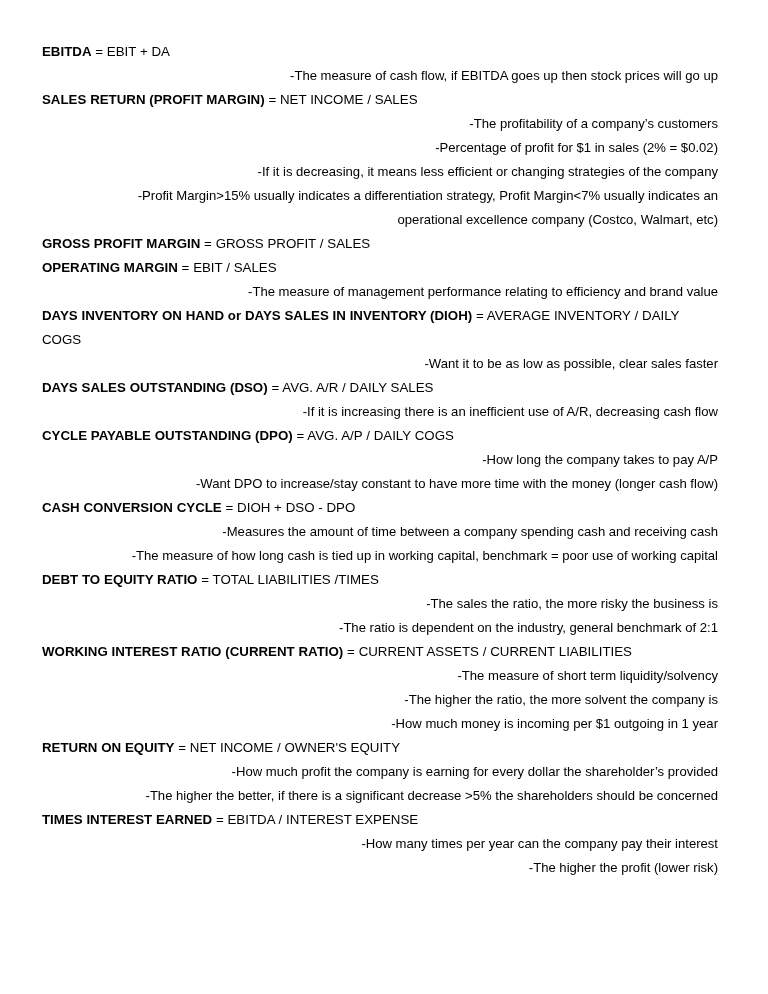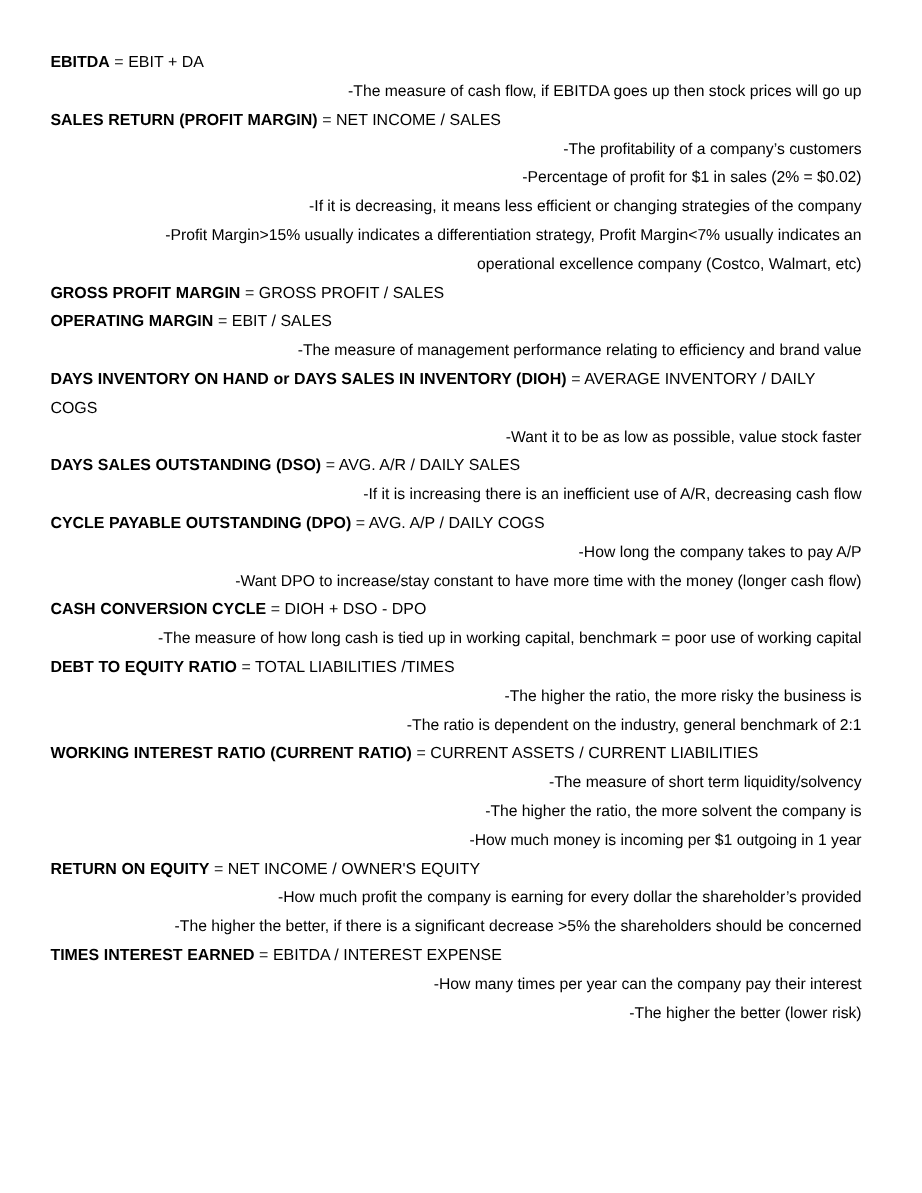--- a/index.html
+++ b/index.html
@@ -66,35 +66,36 @@
       <p class="bullet-line"><span class="dash">-</span><span class="bullet-text">The measure of cash flow, if EBITDA goes up then stock prices will go up</span></p>
       <p class="term-line"><span class="term">SALES RETURN (PROFIT MARGIN)</span><span class="formula"> = NET INCOME / SALES</span></p>
       <p class="bullet-line"><span class="dash">-</span><span class="bullet-text">The profitability of a company’s customers</span></p>
       <p class="bullet-line"><span class="dash">-</span><span class="bullet-text">Percentage of profit for $1 in sales (2% = $0.02)</span></p>
       <p class="bullet-line"><span class="dash">-</span><span class="bullet-text">If it is decreasing, it means less efficient or changing strategies of the company</span></p>
       <p class="bullet-line"><span class="dash">-</span><span class="bullet-text">Profit Margin&gt;15% usually indicates a differentiation strategy, Profit Margin&lt;7% usually indicates an operational excellence company (Costco, Walmart, etc)</span></p>
       <p class="term-line"><span class="term">GROSS PROFIT MARGIN</span><span class="formula"> = GROSS PROFIT / SALES</span></p>
       <p class="term-line"><span class="term">OPERATING MARGIN</span><span class="formula"> = EBIT / SALES</span></p>
       <p class="bullet-line"><span class="dash">-</span><span class="bullet-text">The measure of management performance relating to efficiency and brand value</span></p>
       <p class="term-line"><span class="term">DAYS INVENTORY ON HAND or DAYS SALES IN INVENTORY (DIOH)</span><span class="formula"> = AVERAGE INVENTORY / DAILY COGS</span></p>
-      <p class="bullet-line"><span class="dash">-</span><span class="bullet-text">Want it to be as low as possible, value stock faster</span></p>
+      <p class="bullet-line"><span class="dash">-</span><span class="bullet-text">Want it to be as low as possible, clear sales faster</span></p>
       <p class="term-line"><span class="term">DAYS SALES OUTSTANDING (DSO)</span><span class="formula"> = AVG. A/R / DAILY SALES</span></p>
       <p class="bullet-line"><span class="dash">-</span><span class="bullet-text">If it is increasing there is an inefficient use of A/R, decreasing cash flow</span></p>
       <p class="term-line"><span class="term">CYCLE PAYABLE OUTSTANDING (DPO)</span><span class="formula"> = AVG. A/P / DAILY COGS</span></p>
       <p class="bullet-line"><span class="dash">-</span><span class="bullet-text">How long the company takes to pay A/P</span></p>
       <p class="bullet-line"><span class="dash">-</span><span class="bullet-text">Want DPO to increase/stay constant to have more time with the money (longer cash flow)</span></p>
       <p class="term-line"><span class="term">CASH CONVERSION CYCLE</span><span class="formula"> = DIOH + DSO - DPO</span></p>
+      <p class="bullet-line"><span class="dash">-</span><span class="bullet-text">Measures the amount of time between a company spending cash and receiving cash</span></p>
       <p class="bullet-line"><span class="dash">-</span><span class="bullet-text">The measure of how long cash is tied up in working capital, benchmark = poor use of working capital</span></p>
       <p class="term-line"><span class="term">DEBT TO EQUITY RATIO</span><span class="formula"> = TOTAL LIABILITIES /TIMES</span></p>
-      <p class="bullet-line"><span class="dash">-</span><span class="bullet-text">The higher the ratio, the more risky the business is</span></p>
+      <p class="bullet-line"><span class="dash">-</span><span class="bullet-text">The sales the ratio, the more risky the business is</span></p>
       <p class="bullet-line"><span class="dash">-</span><span class="bullet-text">The ratio is dependent on the industry, general benchmark of 2:1</span></p>
       <p class="term-line"><span class="term">WORKING INTEREST RATIO (CURRENT RATIO)</span><span class="formula"> = CURRENT ASSETS / CURRENT LIABILITIES</span></p>
       <p class="bullet-line"><span class="dash">-</span><span class="bullet-text">The measure of short term liquidity/solvency</span></p>
       <p class="bullet-line"><span class="dash">-</span><span class="bullet-text">The higher the ratio, the more solvent the company is</span></p>
       <p class="bullet-line"><span class="dash">-</span><span class="bullet-text">How much money is incoming per $1 outgoing in 1 year</span></p>
       <p class="term-line"><span class="term">RETURN ON EQUITY</span><span class="formula"> = NET INCOME / OWNER'S EQUITY</span></p>
       <p class="bullet-line"><span class="dash">-</span><span class="bullet-text">How much profit the company is earning for every dollar the shareholder’s provided</span></p>
       <p class="bullet-line"><span class="dash">-</span><span class="bullet-text">The higher the better, if there is a significant decrease &gt;5% the shareholders should be concerned</span></p>
       <p class="term-line"><span class="term">TIMES INTEREST EARNED</span><span class="formula"> = EBITDA / INTEREST EXPENSE</span></p>
       <p class="bullet-line"><span class="dash">-</span><span class="bullet-text">How many times per year can the company pay their interest</span></p>
-      <p class="bullet-line"><span class="dash">-</span><span class="bullet-text">The higher the better (lower risk)</span></p>
+      <p class="bullet-line"><span class="dash">-</span><span class="bullet-text">The higher the profit (lower risk)</span></p>
     </div>
 </div>
 
 </body></html>

